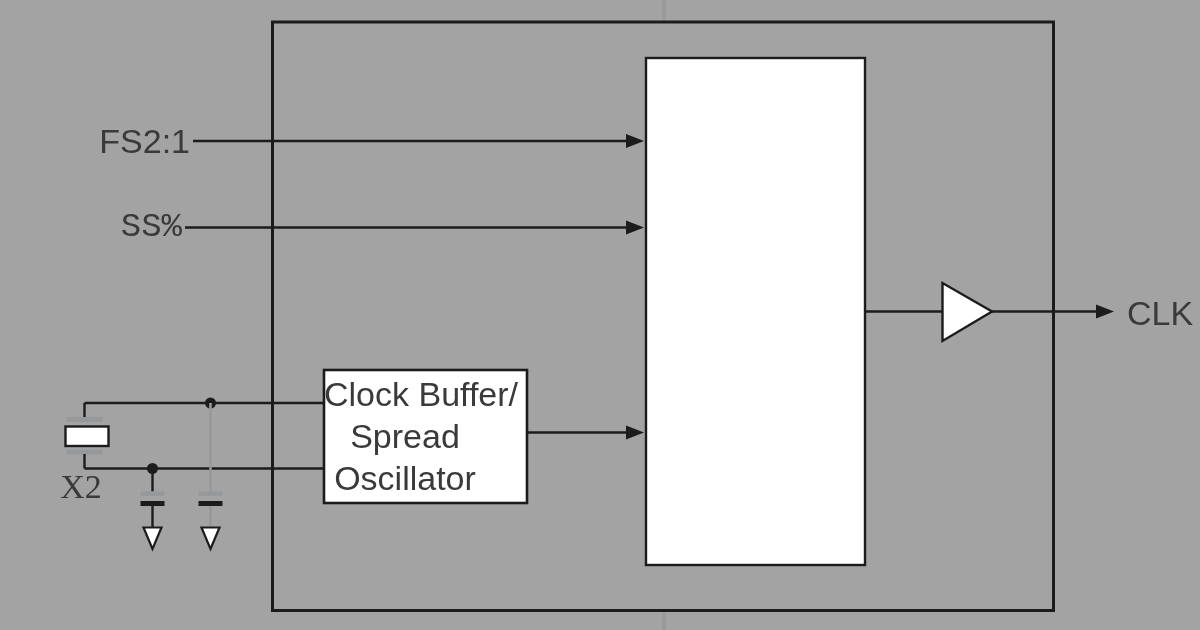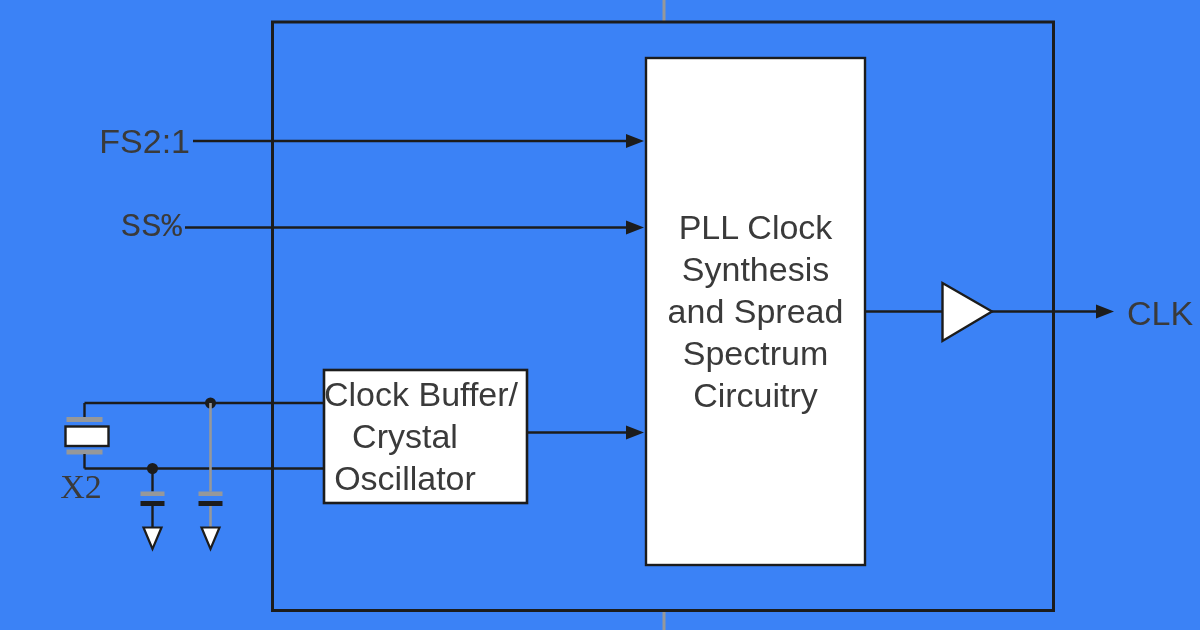--- a/index.html
+++ b/index.html
@@ -4,21 +4,21 @@
 <style>
   html, body {
     margin: 0;
     padding: 0;
     background: #ffffff;
   }
   .canvas {
     position: relative;
     width: 1200px;
     height: 630px;
-    background: #3b82f6;
+    background: #a3a3a3;
     overflow: hidden;
     font-family: "Liberation Sans", sans-serif;
   }
   svg.diagram {
     position: absolute;
     left: 0;
     top: 0;
     width: 1200px;
     height: 630px;
   }
@@ -98,27 +98,20 @@
 
   <div class="lbl right" style="left:20px; top:122px; width:170px;">FS2:1</div>
 
   <div class="lbl right" style="left:20px; top:208px; width:162px;font-family:Liberation Mono, monospace;">SS%</div>
 
 
   <div class="lbl center" style="left:55px; top:468px; width:52px;">X2</div>
 
   <div class="lbl" style="left:1127px; top:294px;">CLK</div>
 
-  <div class="boxtext" style="left:646px; top:206px; width:219px;">
-    <div>PLL Clock</div>
-    <div>Synthesis</div>
-    <div>and Spread</div>
-    <div>Spectrum</div>
-    <div>Circuitry</div>
-  </div>
 
   <div class="boxtext" style="left:324px; top:373px; width:162px;">
     <div>Clock Buffer/</div>
-    <div>Crystal</div>
+    <div>Spread</div>
     <div>Oscillator</div>
   </div>
 
 </div>
 
 </body></html>

